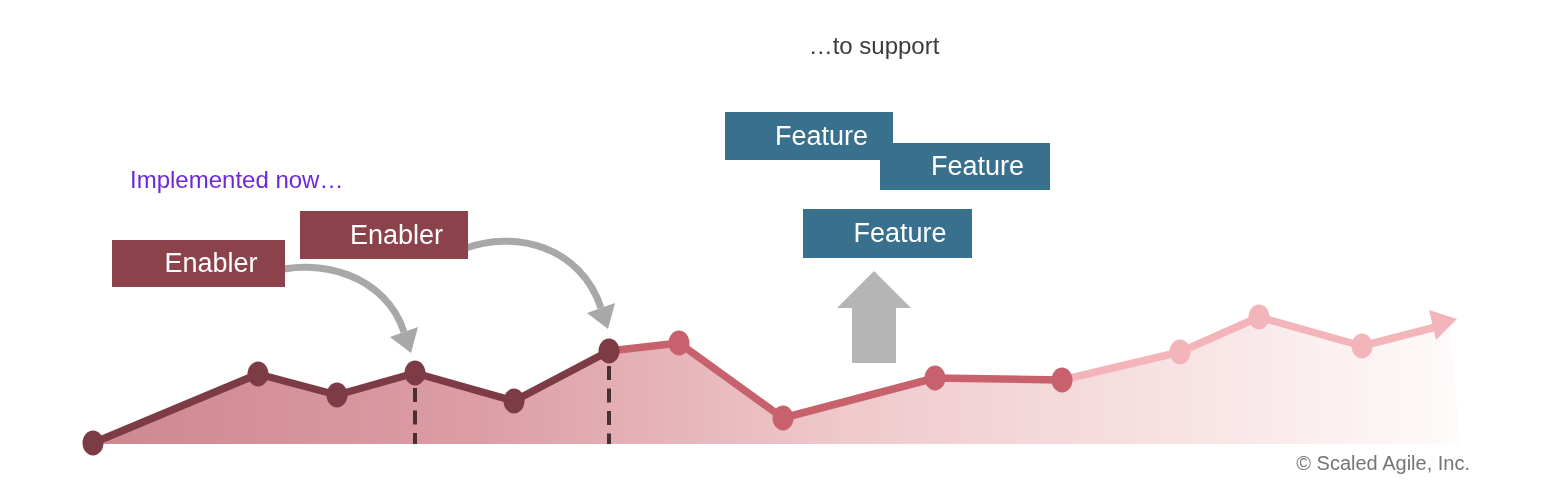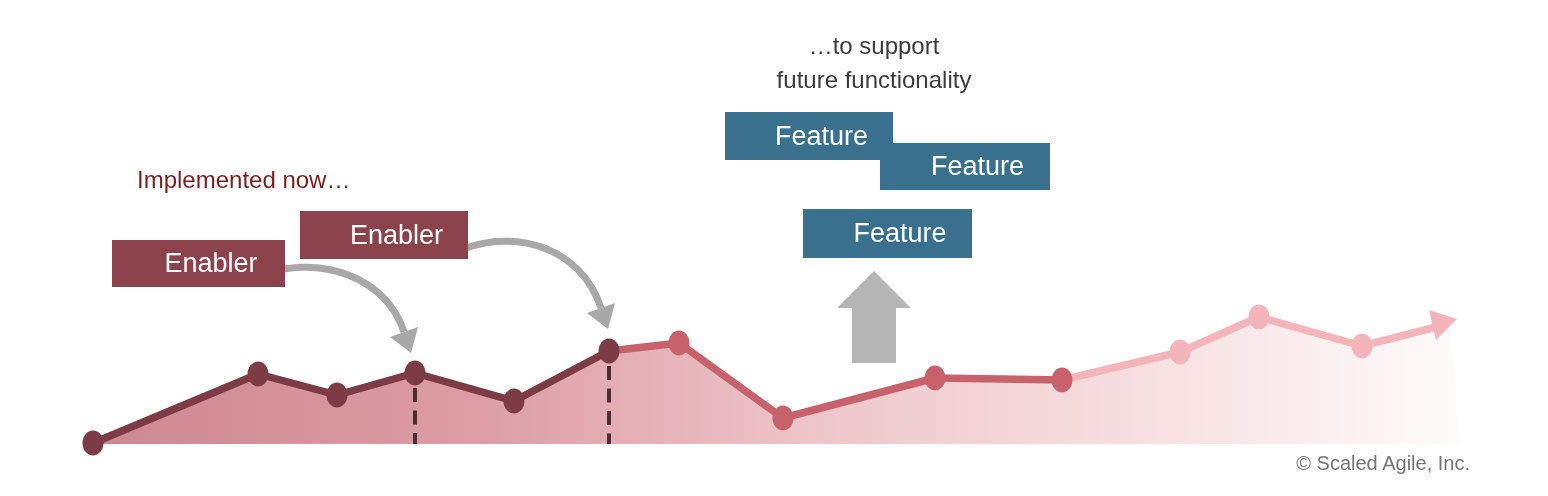--- a/index.html
+++ b/index.html
@@ -96,25 +96,24 @@
 
     <path id="curved-arrow-1" d="M 267 273 C 320 256, 386 276, 404 332" fill="none" stroke-width="7" stroke="#A8A8A8"></path>
     <polygon id="curved-arrow-1-head" points="411,353 418,327 390,337" fill="#A8A8A8"></polygon>
 
     <path id="curved-arrow-2" d="M 463 249 C 516 229, 581 247, 601 308" fill="none" stroke-width="7" stroke="#A8A8A8"></path>
     <polygon id="curved-arrow-2-head" points="608,329 615,303 587,313" fill="#A8A8A8"></polygon>
 
     <polygon id="block-arrow-up" points="874,271 911,308 896,308 896,363 852,363 852,308 837,308" fill="#B5B5B5"></polygon>
   </svg>
 
-  <div class="heading" style="left: 137px; top: 163px; color: #7f1d1d; text-align: center;">Implemented now…</div>
+  <div class="heading" style="left: 130px; top: 163px; color: #6d28d9; text-align: center;">Implemented now…</div>
 
   <div class="heading center" style="left: 624px; top: 29px; width: 500px; color: rgb(60, 60, 60);">
     <div>…to support</div>
-    <div>future functionality</div>
   </div>
 
   <div class="label-box enabler" style="left: 112px; top: 240px; width: 148px; height: 47px; background: rgb(139, 66, 75); color: rgb(255, 255, 255);">
     <span>Enabler</span>
   </div>
 
   <div class="label-box enabler" style="left: 300px; top: 211px; width: 143px; height: 48px; background: rgb(139, 66, 75); color: rgb(255, 255, 255);">
     <span>Enabler</span>
   </div>
 

